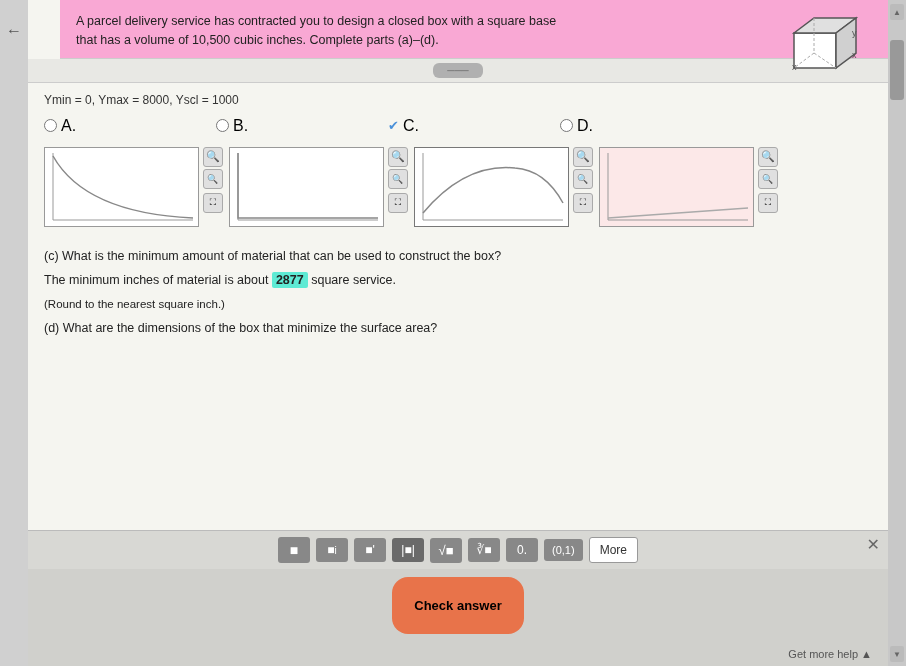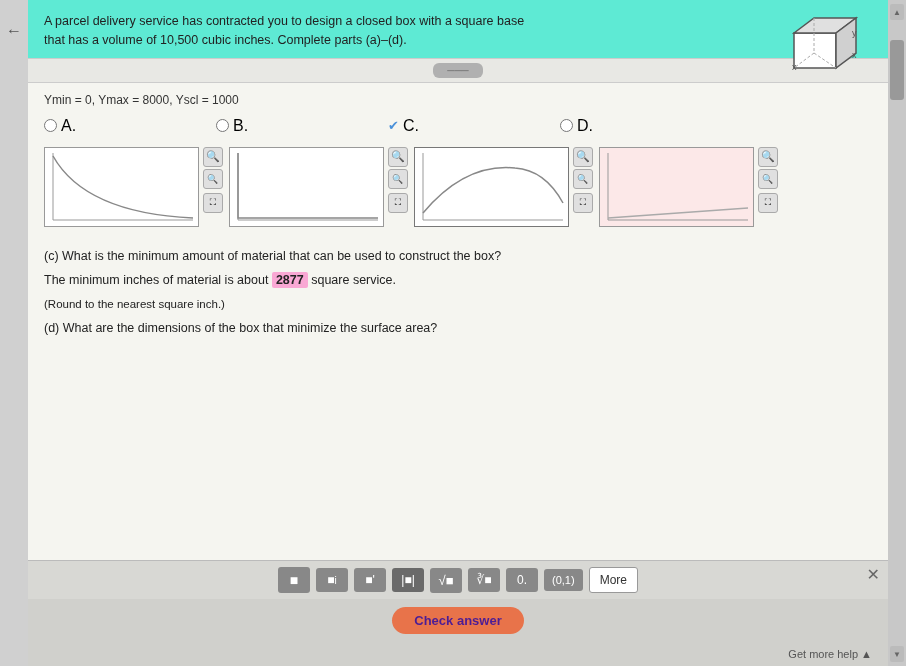--- a/index.html
+++ b/index.html
@@ -51,24 +51,25 @@
     .content-area {
       flex: 1;
       background: #f5f5f0;
       display: flex;
       flex-direction: column;
       overflow: hidden;
     }
 
     
     .problem-section {
-      background: #5eead4;
+      background: #f9a8d4;
       padding: 12px 16px 8px 16px;
       border-bottom: 1px solid #ccc;
       position: relative;
+      margin-left: 32px;
     }
 
     .problem-text {
       font-size: 12.5px;
       color: #222;
       line-height: 1.5;
     }
 
     
     .box-diagram {
@@ -186,21 +187,21 @@
 
     
     .question-text {
       font-size: 12.5px;
       color: #222;
       margin-bottom: 6px;
       line-height: 1.5;
     }
 
     .answer-highlight {
-      background: #f9a8d4;
+      background: #5eead4;
       padding: 1px 4px;
       border-radius: 2px;
       font-weight: bold;
     }
 
     
     .bottom-toolbar {
       background: #d8d8d4;
       padding: 6px 12px;
       display: flex;
@@ -262,24 +263,24 @@
       padding: 6px 22px;
       font-size: 13px;
       cursor: pointer;
       color: #333;
     }
 
     .check-btn {
       background: #e8734a;
       border: none;
       border-radius: 16px;
-      padding: 6px 22px;
+      padding: 21px 22px;
       font-size: 13px;
       cursor: pointer;
-      color: #4c1d95;
+      color: #000000;
       font-weight: bold;
     }
 
     
     .hint-row {
       background: #d0d0cc;
       padding: 2px 16px 4px;
       text-align: right;
     }
     .hint-text {

